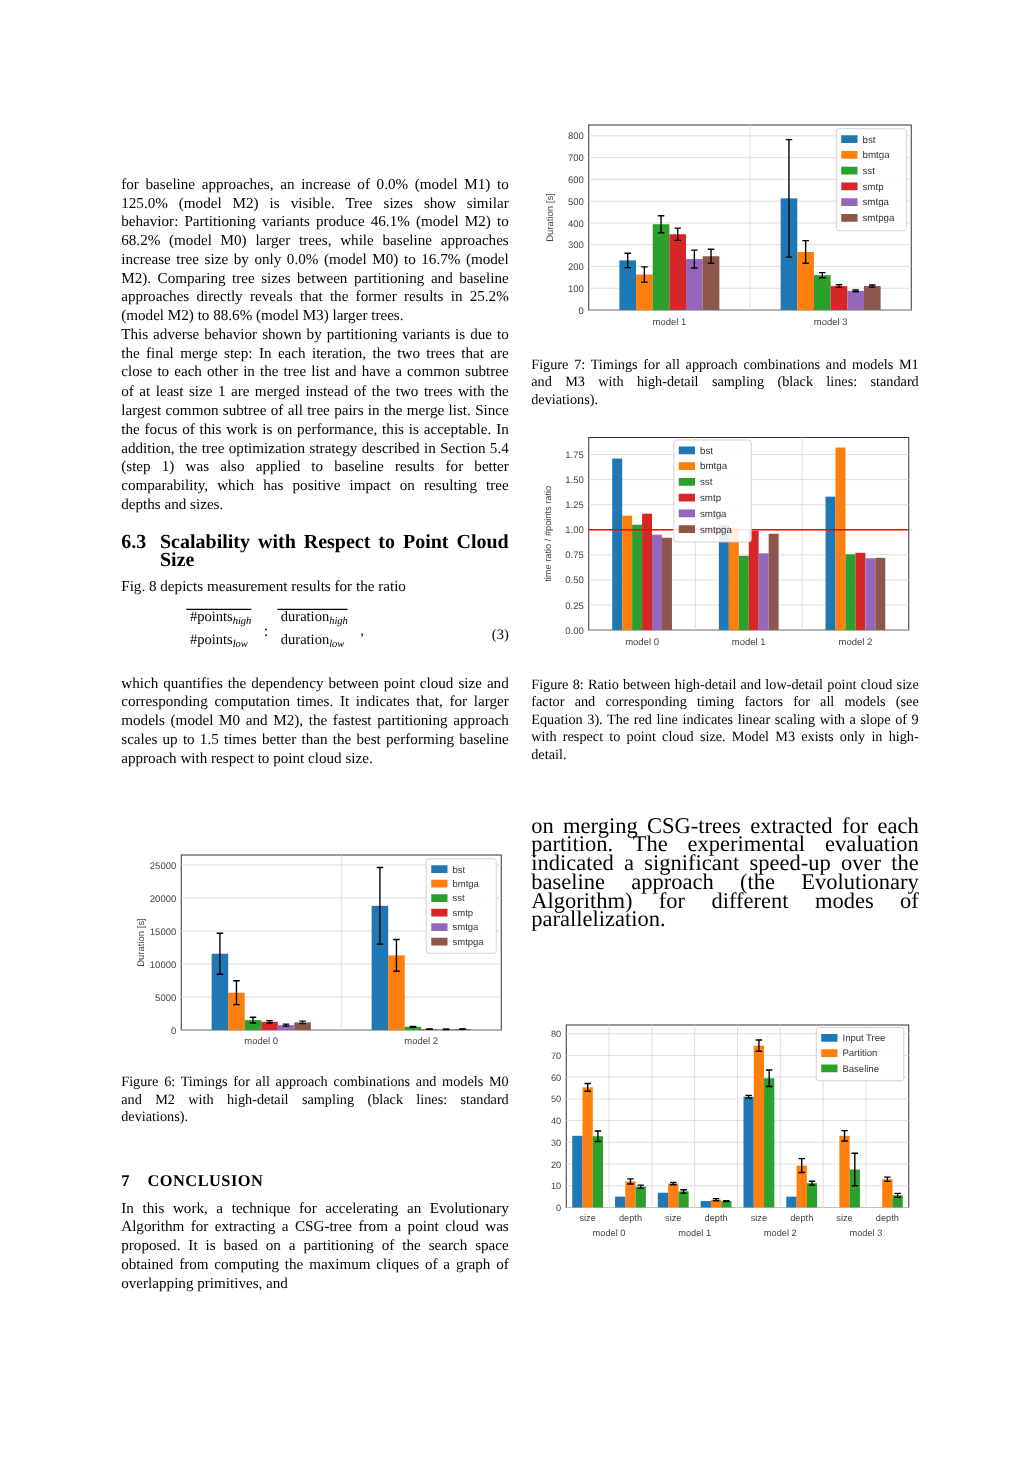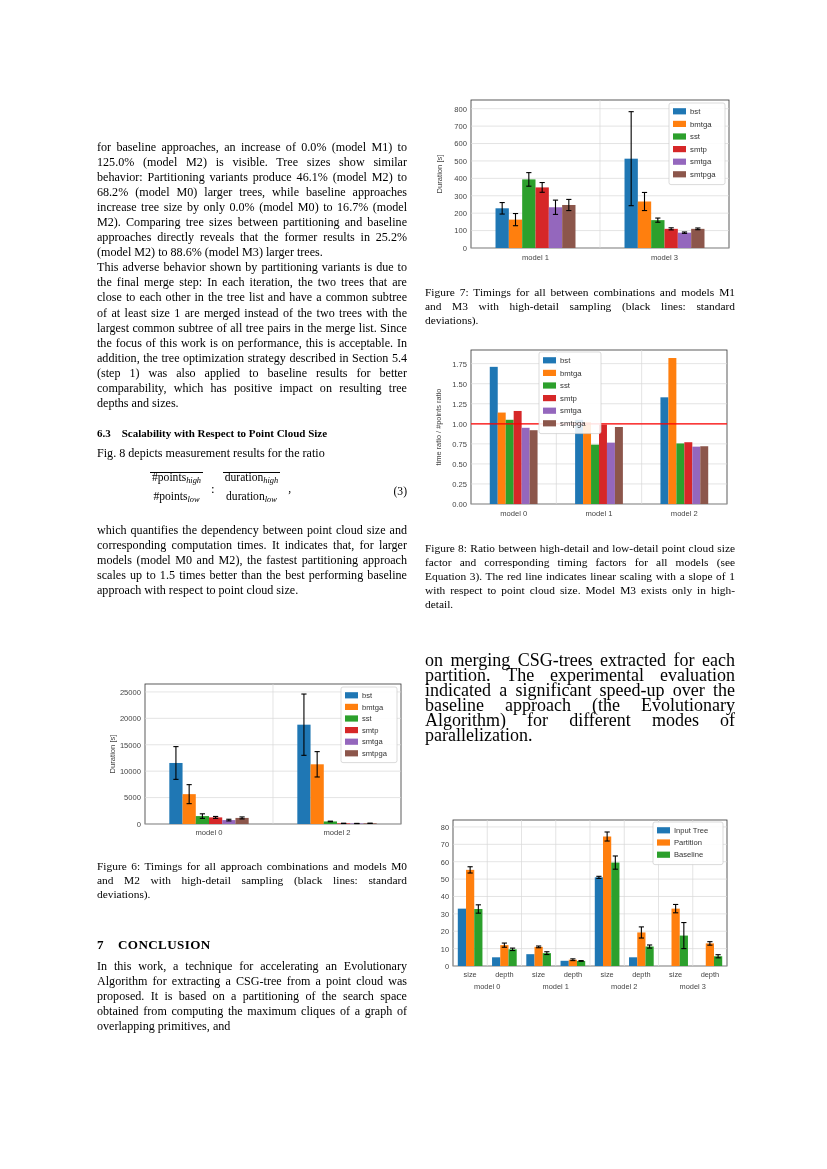--- a/index.html
+++ b/index.html
@@ -26,21 +26,21 @@
     text-align: justify;
     text-justify: inter-word;
     hyphens: manual;
   }
   .col-left  { left: 97px; margin-top: 44px; }
 
   p { margin: 0; text-indent: 0; }
   p.cont { margin: 0; }
   .h2 {
     font-weight: bold;
-    font-size: 11px;
+    font-size: 16px;
     margin: 15px 0 5px 0;
     line-height: 15.4px;
     display: flex;
     gap: 11px;
   }
   .h2 .num { flex: 0 0 auto; }
   .h2 .txt { flex: 1 1 auto; }
   .h1 {
     font-weight: bold;
     font-size: 13.1px;
@@ -61,21 +61,21 @@
     position: relative;
     margin: 9px 0 9px 0;
     height: 44px;
     font-family: "Liberation Serif", serif;
   }
   .eq-body {
     position: absolute; left: 52px; top: 0;
     display: flex; align-items: center; gap: 7px;
     font-size: 11.6px;
   }
-  .frac { display: inline-block; text-align: center; }
+  .frac { display: inline-block; }
   .frac .num { padding: 0 3px 1px 3px; }
   .frac .den { padding: 17px 3px 0 3px; border-top: 1px solid #000; }
   .frac sub, .sb { font-size: 8.4px; font-style: italic; vertical-align: -0.28em; }
   .eq-num { position: absolute; right: 0; top: 14px; font-size: 11.6px; }
   .colon { font-size: 13px; }
 
   
   .figure { position: absolute; }
   .chart-svg { display: block; }
   text { font-family: "Liberation Sans", sans-serif; }
@@ -291,21 +291,21 @@
         <text x="265" y="47.2" font-size="7.8" fill="#333333">sst</text>
         <rect x="248" y="54" width="13" height="6.2" fill="#d62728"></rect>
         <text x="265" y="59.8" font-size="7.8" fill="#333333">smtp</text>
         <rect x="248" y="66.60000000000001" width="13" height="6.2" fill="#9467bd"></rect>
         <text x="265" y="72.4" font-size="7.8" fill="#333333">smtga</text>
         <rect x="248" y="79.2" width="13" height="6.2" fill="#8c564b"></rect>
         <text x="265" y="85" font-size="7.8" fill="#333333">smtpga</text>
       </svg>
   </div>
   <div class="figure" style="left:425px; top:278px; width:310px;">
-    <div class="caption">Figure 7: Timings for all between combinations and models M1 and M3 with high-detail sampling (black lines: standard deviations).</div>
+    <div class="caption">Figure 7: Timings for all approach combinations and models M1 and M3 with high-detail sampling (black lines: standard deviations).</div>
   </div>
 
   <div class="figure" style="left:425px; top:342px; width:310px; height:188px;">
     <svg class="chart-svg" id="svg-fig8" width="310" height="188" viewBox="0 0 310 188">
         <rect x="46" y="8" width="256" height="154" fill="#ffffff" stroke="#333333" stroke-width="0.8"></rect>
         <line x1="46" y1="162" x2="302" y2="162" stroke="#d9d9d9" stroke-width="0.7"></line>
         <text x="42" y="164.9" text-anchor="end" font-size="7.6" fill="#444444">0.00</text>
         <line x1="46" y1="141.94791666666666" x2="302" y2="141.94791666666666" stroke="#d9d9d9" stroke-width="0.7"></line>
         <text x="42" y="144.84791666666666" text-anchor="end" font-size="7.6" fill="#444444">0.25</text>
         <line x1="46" y1="121.89583333333333" x2="302" y2="121.89583333333333" stroke="#d9d9d9" stroke-width="0.7"></line>
@@ -354,21 +354,21 @@
         <text x="135" y="46.2" font-size="7.8" fill="#333333">sst</text>
         <rect x="118" y="53" width="13" height="6.2" fill="#d62728"></rect>
         <text x="135" y="58.8" font-size="7.8" fill="#333333">smtp</text>
         <rect x="118" y="65.60000000000001" width="13" height="6.2" fill="#9467bd"></rect>
         <text x="135" y="71.4" font-size="7.8" fill="#333333">smtga</text>
         <rect x="118" y="78.2" width="13" height="6.2" fill="#8c564b"></rect>
         <text x="135" y="84" font-size="7.8" fill="#333333">smtpga</text>
       </svg>
   </div>
   <div class="figure" style="left:425px; top:534px; width:310px;">
-    <div class="caption">Figure 8: Ratio between high-detail and low-detail point cloud size factor and corresponding timing factors for all models (see Equation 3). The red line indicates linear scaling with a slope of 1 with respect to point cloud size. Model M3 exists only in high-detail.</div>
+    <div class="caption">Figure 8: Ratio between high-detail and low-detail point cloud size factor and corresponding timing factors for all models (see Equation 3). The red line indicates linear scaling with a slope of 9 with respect to point cloud size. Model M3 exists only in high-detail.</div>
   </div>
 
   <div class="figure" style="left:425px; top:653px; width:310px;">
     <p style="font-size:18px; line-height:15.05px; text-align:justify;">on merging CSG-trees extracted for each partition. The experimental evaluation indicated a significant speed-up over the baseline approach (the Evolutionary Algorithm) for different modes of parallelization.</p>
   </div>
 
   <div class="figure" style="left:425px; top:812px; width:310px; height:192px;">
     <svg class="chart-svg" id="svg-fig9" width="310" height="192" viewBox="0 0 310 192">
         <rect x="28" y="8" width="274" height="146" fill="#ffffff" stroke="#333333" stroke-width="0.8"></rect>
         <line x1="28" y1="154" x2="302" y2="154" stroke="#d9d9d9" stroke-width="0.7"></line>

